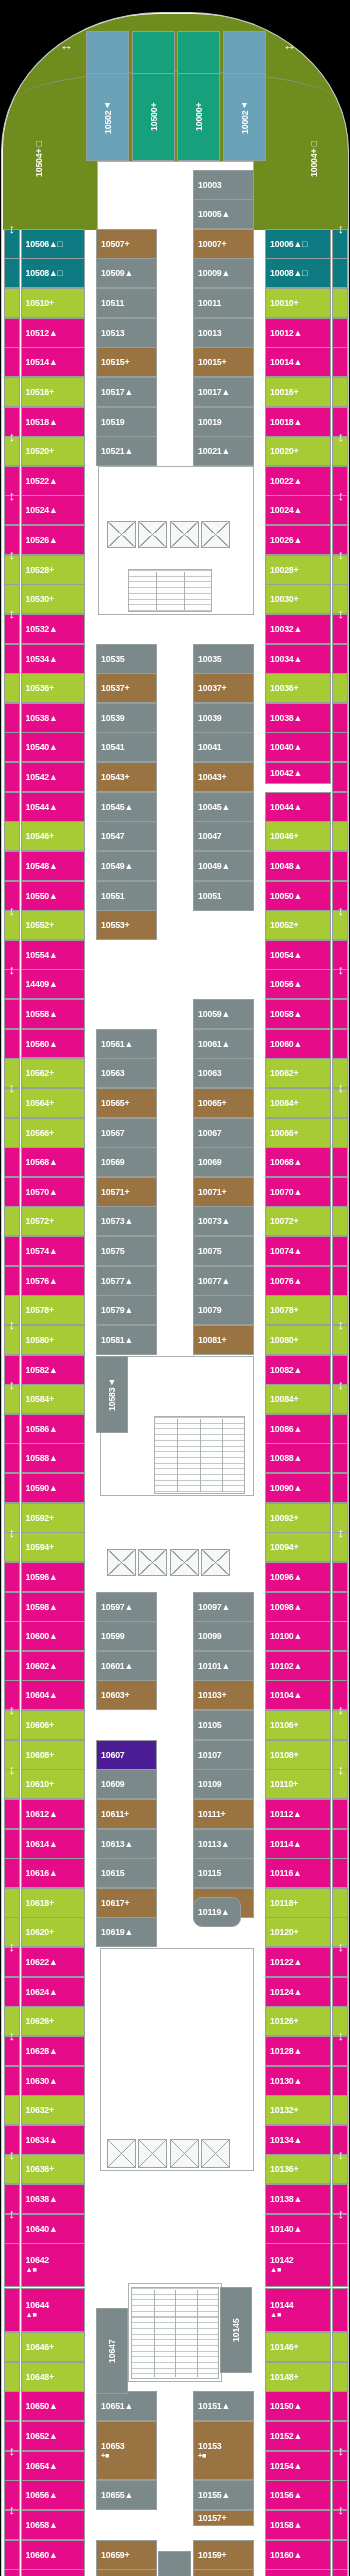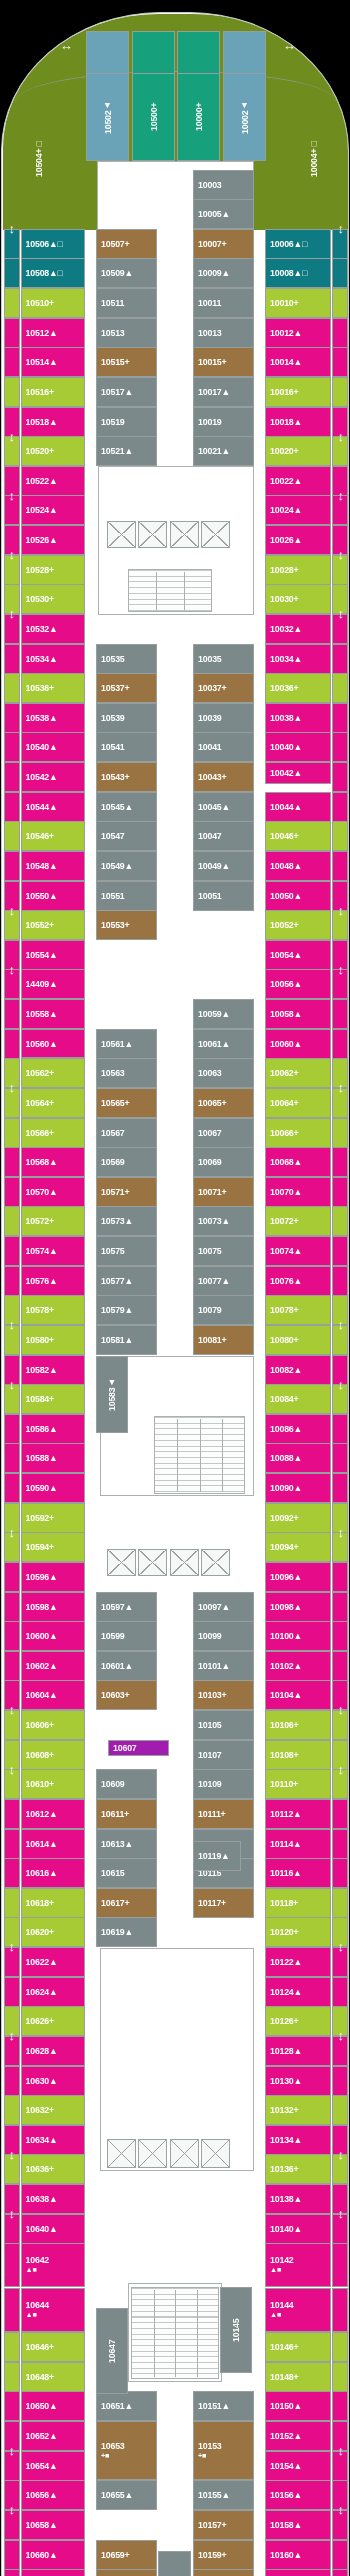--- a/index.html
+++ b/index.html
@@ -482,21 +482,21 @@
       </div>
       <div class="cab h" style="background: rgb(123, 137, 139); left: 94px; top: 1608px; width: 61px; height: 30px;">
         <span>10599</span>
       </div>
       <div class="cab h" style="background: rgb(123, 137, 139); left: 94px; top: 1638px; width: 61px; height: 30px;">
         <span>10601▲</span>
       </div>
       <div class="cab h" style="background: rgb(154, 115, 66); left: 94px; top: 1667px; width: 61px; height: 30px;">
         <span>10603+</span>
       </div>
-      <div class="cab h" style="background: #a21caf; left: 94px; top: 1727px; width: 61px; height: 16px; margin-left: 12px;">
+      <div class="cab h" style="background: #4c1d95; left: 94px; top: 1727px; width: 61px; height: 30px;">
         <span>10607</span>
       </div>
       <div class="cab h" style="background: rgb(123, 137, 139); left: 94px; top: 1756px; width: 61px; height: 30px;">
         <span>10609</span>
       </div>
       <div class="cab h" style="background: rgb(154, 115, 66); left: 94px; top: 1786px; width: 61px; height: 30px;">
         <span>10611+</span>
       </div>
       <div class="cab h" style="background: rgb(123, 137, 139); left: 94px; top: 1816px; width: 61px; height: 30px;">
         <span>10613▲</span>
@@ -646,34 +646,34 @@
       </div>
       <div class="cab h" style="background: rgb(123, 137, 139); left: 191px; top: 1816px; width: 61px; height: 30px;">
         <span>10113▲</span>
       </div>
       <div class="cab h" style="background: rgb(123, 137, 139); left: 191px; top: 1845px; width: 61px; height: 30px;">
         <span>10115</span>
       </div>
       <div class="cab h" style="background: rgb(154, 115, 66); left: 191px; top: 1875px; width: 61px; height: 30px;">
         <span>10117+</span>
       </div>
-      <div class="cab h" style="background: rgb(123, 137, 139); left: 191px; top: 1828px; width: 48px; height: 30px;">
+      <div class="cab h" style="background: rgb(123, 137, 139); left: 191px; top: 1884px; width: 48px; height: 30px; border-radius: 9px;">
         <span>10119▲</span>
       </div>
       <div class="cab h" style="background: rgb(123, 137, 139); left: 191px; top: 2378px; width: 61px; height: 30px;">
         <span>10151▲</span>
       </div>
       <div class="cab h two" style="background: rgb(154, 115, 66); left: 191px; top: 2408px; width: 61px; height: 59px;">
         <span>10153</span>
         <span class="ic">+■</span>
       </div>
       <div class="cab h" style="background: rgb(123, 137, 139); left: 191px; top: 2467px; width: 61px; height: 30px;">
         <span>10155▲</span>
       </div>
-      <div class="cab h" style="background: rgb(154, 115, 66); left: 191px; top: 2497px; width: 61px; height: 30px;">
+      <div class="cab h" style="background: rgb(154, 115, 66); left: 191px; top: 2497px; width: 61px; height: 16px;">
         <span>10157+</span>
       </div>
       <div class="cab h" style="background: rgb(154, 115, 66); left: 191px; top: 2527px; width: 61px; height: 30px;">
         <span>10159+</span>
       </div>
       <div class="cab h" style="background: rgb(154, 115, 66); left: 191px; top: 2556px; width: 61px; height: 30px;"></div>
       <div class="cab h" style="background: rgb(13, 123, 129); left: 263px; top: 216px; width: 66px; height: 30px;">
         <span>10006▲□</span>
       </div>
       <div class="bal" style="background: rgb(13, 123, 129); left: 330px; top: 216px; width: 15.5px; height: 30px;"></div>

